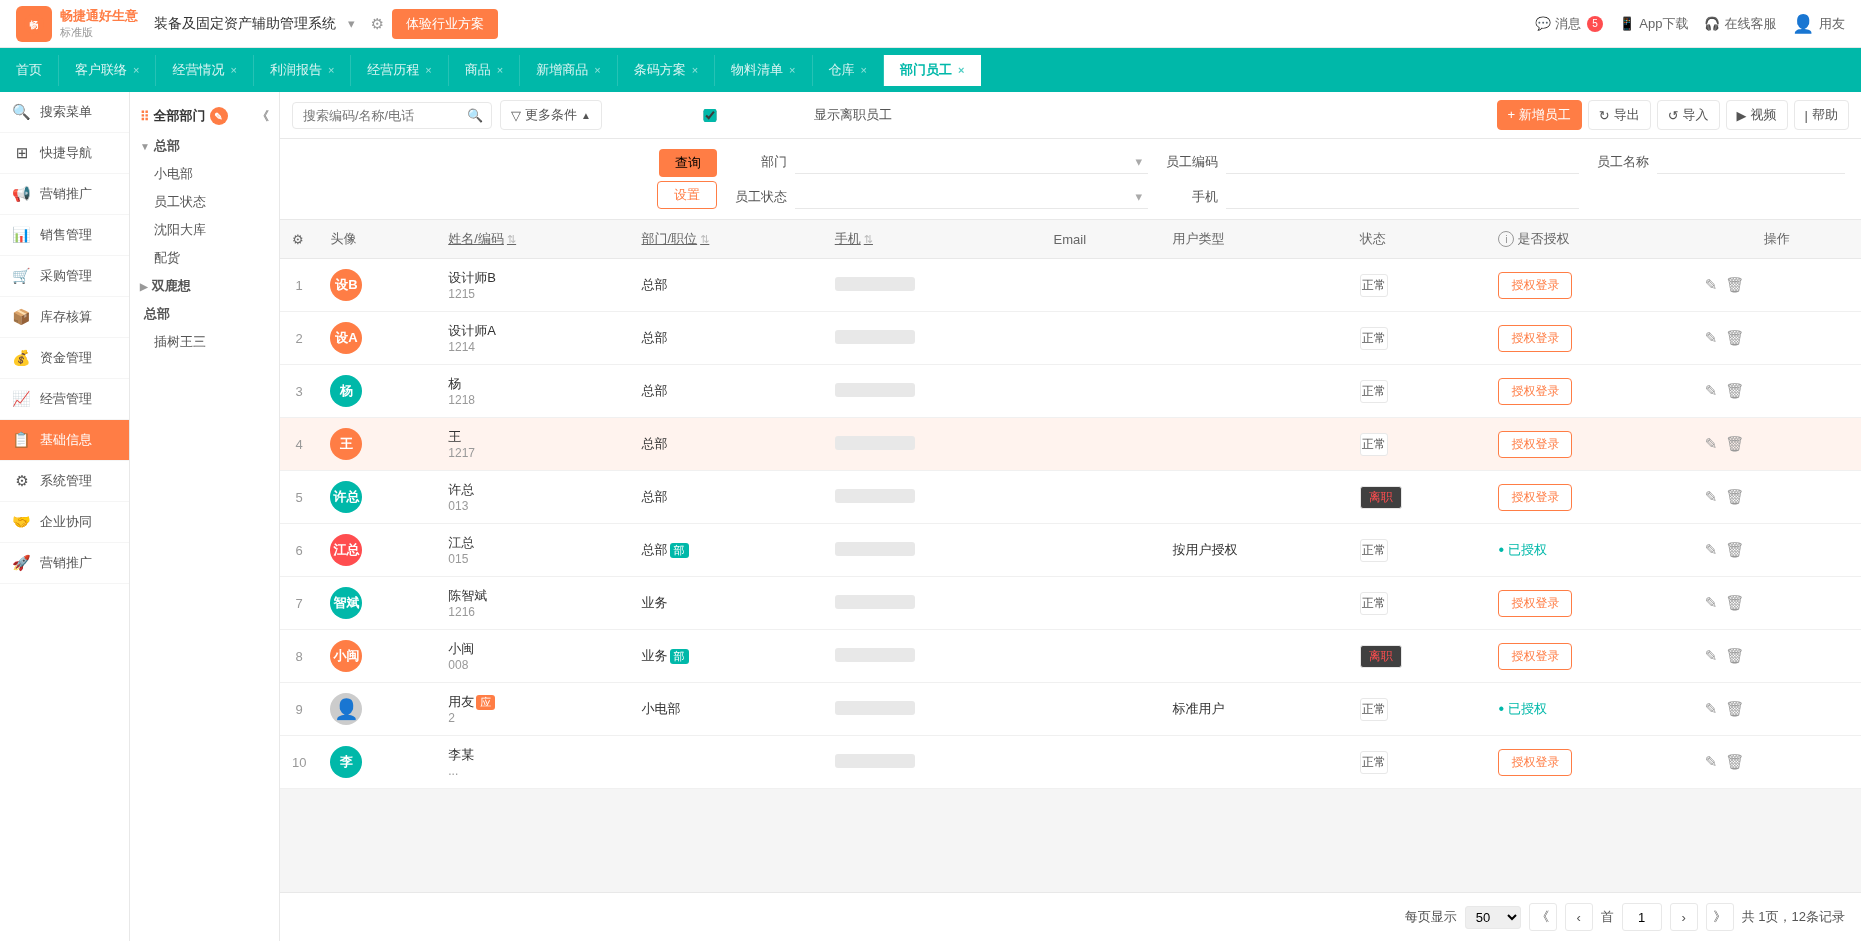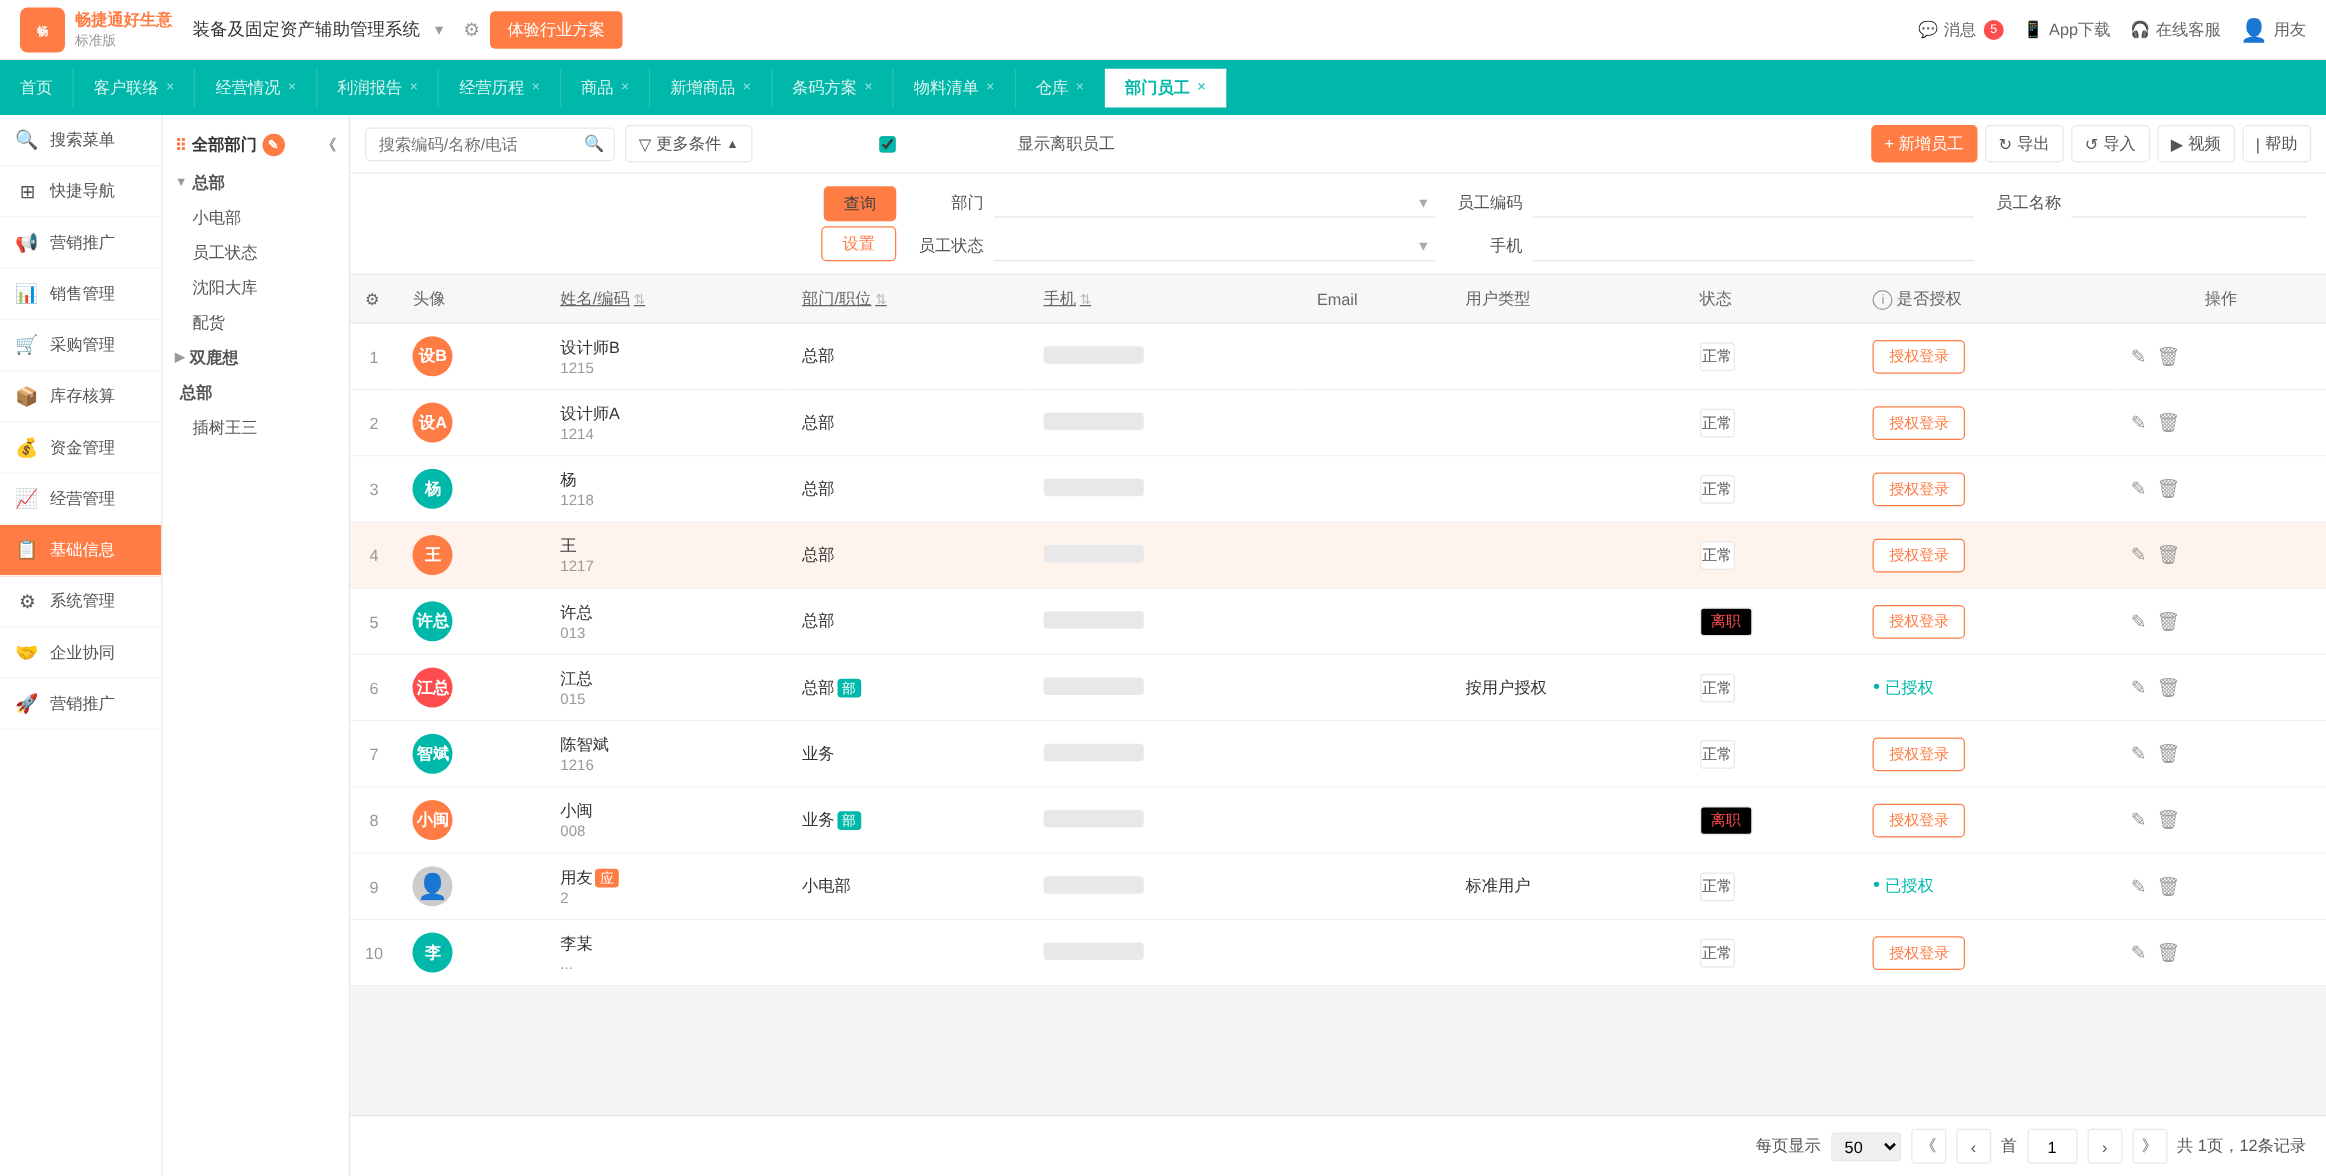--- a/index.html
+++ b/index.html
@@ -69,31 +69,31 @@
     .checkbox-label input[type=checkbox] { accent-color:#00b8a9; }
     .toolbar-right { margin-left:auto; display:flex; align-items:flex-start; gap:6px; }
 
     
     .filter-bar { background:#fff; padding:10px 16px; border-bottom:1px solid #e8e8e8; display:grid; grid-template-columns:1fr 1fr 1fr; gap:10px; }
     .filter-group { display:flex; align-items:center; gap:8px; }
     .filter-label { font-size:13px; color:#555; white-space:nowrap; min-width:60px; text-align:right; }
     .filter-input { flex:1; border:none; border-bottom:1px solid #e8e8e8; padding:4px 6px; font-size:13px; outline:none; }
     .filter-select { flex:1; display:flex; align-items:center; border:none; border-bottom:1px solid #e8e8e8; padding:4px 6px; font-size:13px; color:#555; cursor:pointer; justify-content:space-between;}
     .filter-actions { display:flex; flex-direction:column; gap:4px; align-items:flex-end; justify-content:center; }
-    .filter-search-btn { background:#ff7d45; color:#404040; border:none; border-radius:4px; padding:5px 16px; cursor:pointer; font-size:13px; }
+    .filter-search-btn { background:#ff7d45; color:#000000; border:none; border-radius:4px; padding:5px 16px; cursor:pointer; font-size:13px; }
     .filter-set-btn { background:#fff; color:#ff7d45; border:1px solid #ff7d45; border-radius:4px; padding:4px 16px; cursor:pointer; font-size:13px; }
 
     
     .data-table { width:100%; border-collapse:collapse; background:#fff; }
     .data-table th { background:#f7f7f7; border-bottom:1px solid #e8e8e8; padding:10px 12px; font-size:13px; color:#666; font-weight:normal; white-space:nowrap; text-align:left; }
     .data-table td { border-bottom:1px solid #f0f0f0; padding:10px 12px; font-size:13px; color:#333; vertical-align:middle; }
     .data-table tr.highlighted { background:#fff3ee; }
     .avatar { width:32px; height:32px; border-radius:50%; display:flex; align-items:center; justify-content:center; color:#fff; font-size:13px; font-weight:bold; }
     .status-normal { display:inline-block; padding:2px 1px; background:#fff; border:1px solid #e8e8e8; border-radius:3px; font-size:12px; color:#555; }
-    .status-resign { display:inline-block; padding:2px 8px; background:#000000; border:1px solid #e8e8e8; border-radius:3px; font-size:12px; color:#ff4d4f; }
+    .status-resign { display:inline-block; padding:2px 8px; background:#404040; border:1px solid #e8e8e8; border-radius:3px; font-size:12px; color:#ff4d4f; }
     .auth-btn { border:1px solid #ff7d45; color:#ff7d45; background:#fff; border-radius:4px; padding:4px 12px; cursor:pointer; font-size:12px; white-space:nowrap; }
     .authorized { color:#00b8a9; font-size:13px; display:flex; align-items:center; gap:4px; }
     .authorized::before { content:'•'; font-size:16px; }
     .op-icons { display:flex; align-items:center; gap:8px; }
     .op-icon { color:#999; cursor:pointer; font-size:15px; }
     .phone-blur { background:#e8e8e8; border-radius:3px; width:80px; height:14px; display:inline-block; }
     .dept-badge { display:inline-block; background:#00b8a9; color:#fff; border-radius:3px; padding:0 4px; font-size:11px; margin-left:2px; }
     .apply-badge { display:inline-block; background:#ff7d45; color:#fff; border-radius:3px; padding:0 4px; font-size:11px; margin-left:2px; }
     .col-sort { cursor:pointer; display:flex; align-items:center; gap:3px;text-decoration:underline; }
     .col-sort::after { content:'⇅'; font-size:11px; color:#bbb; }

